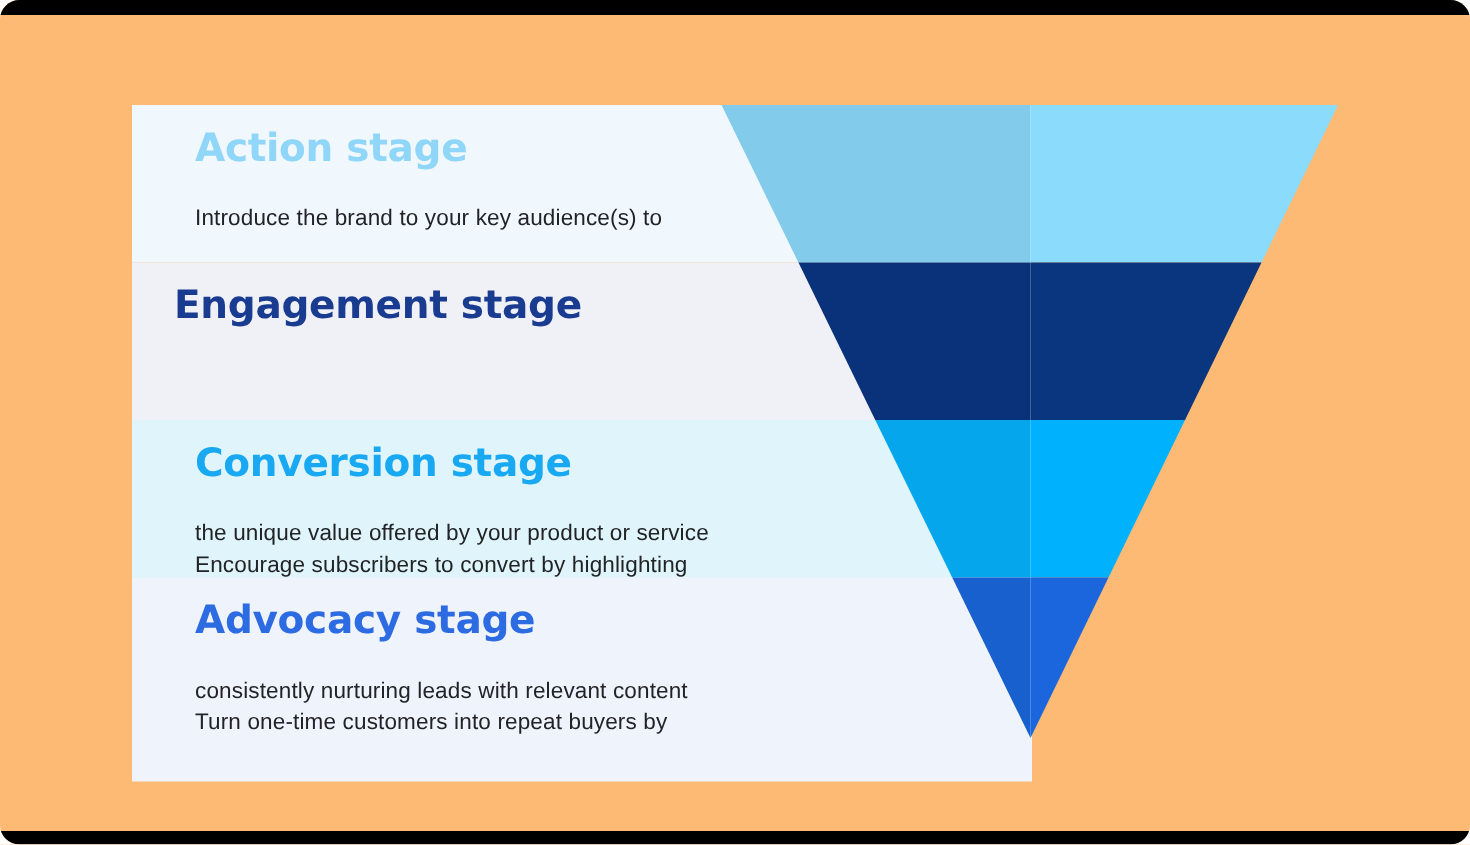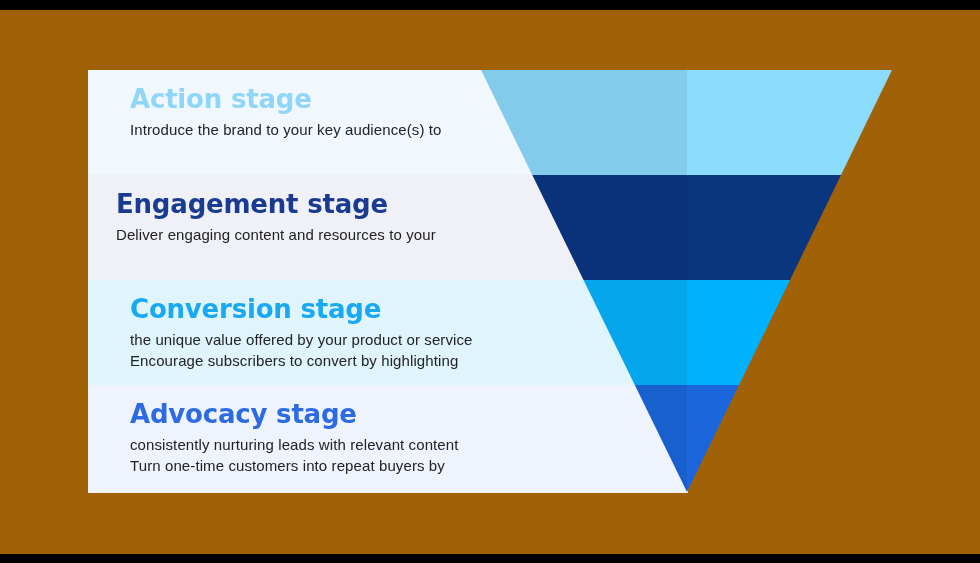--- a/index.html
+++ b/index.html
@@ -1,50 +1,51 @@
 <!DOCTYPE html>
 <html><head>
 <meta charset="utf-8">
 <style>
   html,body{margin:0;padding:0;background:#fff;}
   #canvas{
     position:relative;
     width:980px;height:563px;
-    background:#a16207;
+    background:#fdba74;
     overflow:hidden;
     font-family:"Liberation Sans", sans-serif;
+    border-radius:13px;
   }
   .frame-bar{
     position:absolute;left:0;width:980px;background:#000;
   }
   #top-bar{top:0;height:10px;}
   #bottom-bar{top:554px;height:9px;}
 
   .stage-row{
     position:absolute;
     left:88px;
     width:600px;
     box-sizing:border-box;
     padding:15px 0 0 42px;
   }
   #row-0{top:70px;height:105px;}
   #row-1{top:175px;height:105px;padding-left:28px;}
   #row-2{top:280px;height:131px;}
-  #row-3{top:385px;height:108px;}
+  #row-3{top:385px;height:136px;}
 
   .stage-title{
     font-family:"DejaVu Sans", sans-serif;
     font-weight:700;
     font-size:26px;
     line-height:1.15;
     letter-spacing:-0.2px;
     margin:0;
   }
   .stage-desc{
-    margin-top:4px;
+    margin-top:20px;
     font-size:15px;
     line-height:1.42;
     color:#222326;
     font-weight:400;
     letter-spacing:0.1px;
   }
   #funnel-svg{
     position:absolute;top:0;left:0;
     pointer-events:none;
   }
@@ -59,21 +60,20 @@
   <div id="row-0" class="stage-row" style="background-color: rgb(240, 248, 254);">
     <div class="stage-title" style="color: rgb(143, 214, 248);">Action stage</div>
     <div class="stage-desc">
       <div>Introduce the brand to your key audience(s) to</div>
     </div>
   </div>
 
   <div id="row-1" class="stage-row" style="background-color: rgb(240, 241, 246);">
     <div class="stage-title" style="color: rgb(26, 60, 144);">Engagement stage</div>
     <div class="stage-desc">
-      <div>Deliver engaging content and resources to your</div>
     </div>
   </div>
 
   <div id="row-2" class="stage-row" style="background-color: rgb(223, 244, 251);">
     <div class="stage-title" style="color: rgb(24, 169, 242);">Conversion stage</div>
     <div class="stage-desc">
       <div>the unique value offered by your product or service</div>
       <div>Encourage subscribers to convert by highlighting</div>
     </div>
   </div>

